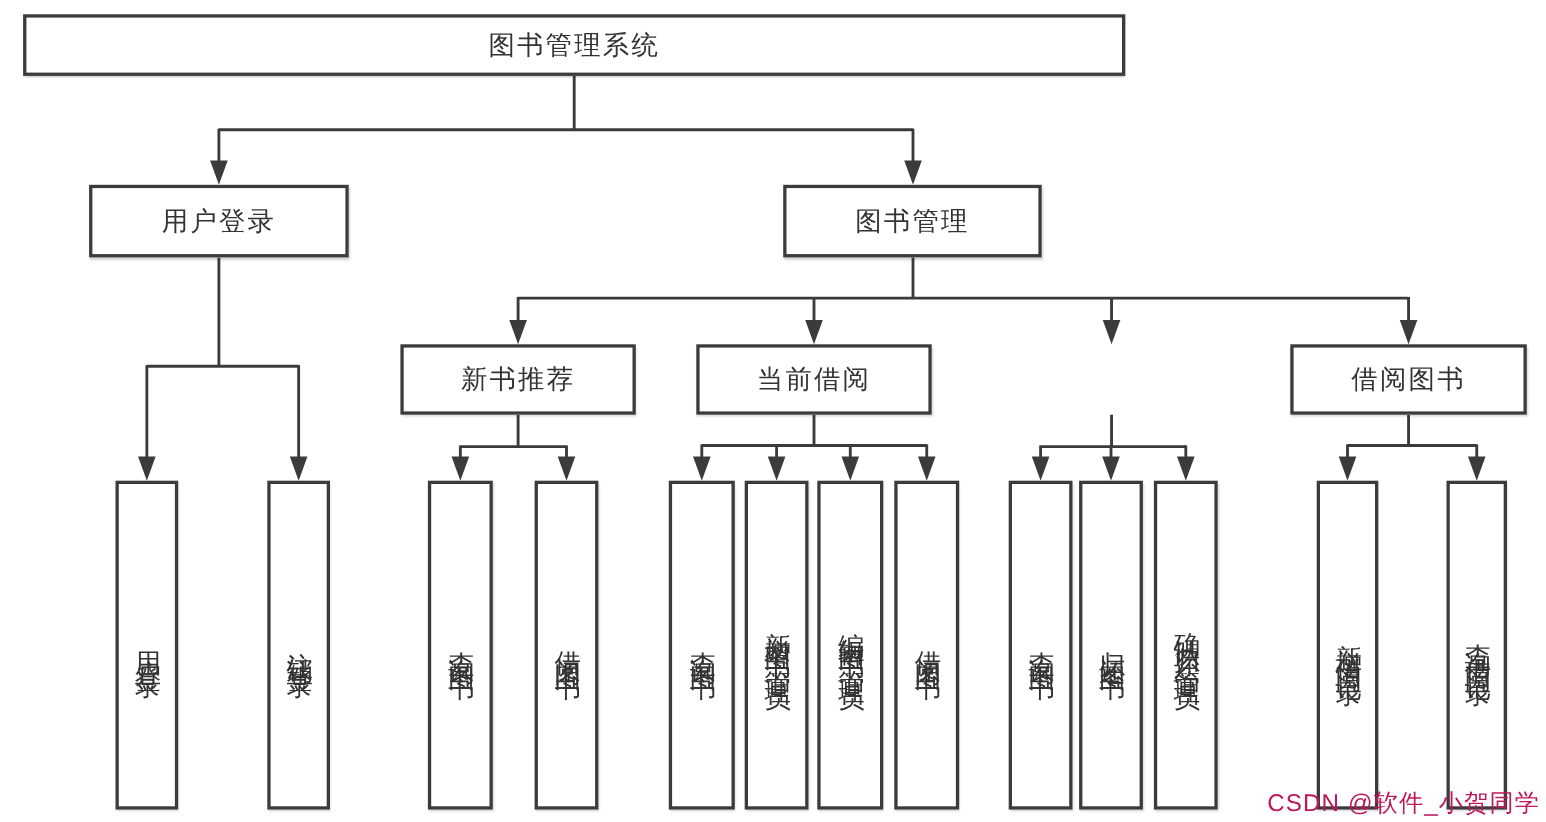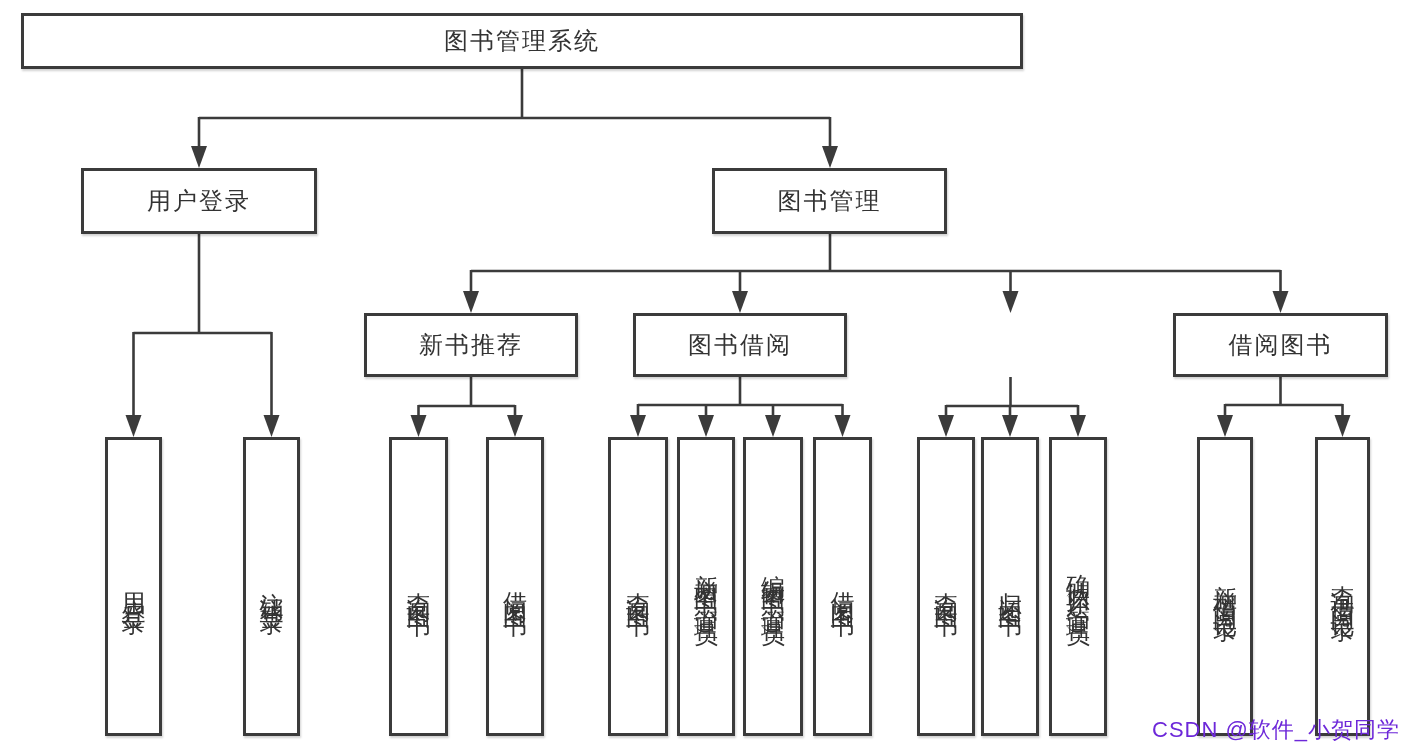--- a/index.html
+++ b/index.html
@@ -32,21 +32,21 @@
     letter-spacing:7px;
     line-height:1;
     font-size:24px;
     color:#333333;
   }
   .watermark{
     position:absolute;
     left:1152px;top:715px;
     font-size:22px;
     letter-spacing:1px;
-    color:#6d28d9;
+    color:#be185d;
     z-index:5;
     white-space:nowrap;
   }
 </style>
 </head>
 <body>
 
 <div class="stage">
 
   <svg class="connectors" viewBox="0 0 1405 747" xmlns="http://www.w3.org/2000/svg">
@@ -126,21 +126,21 @@
     <span class="hlabel">用户登录</span>
   </div>
   <div class="box" style="left:364px;top:313px;width:214px;height:64px">
     <span class="hlabel">新书推荐</span>
   </div>
 
   <div class="box" style="left:712px;top:168px;width:235px;height:66px">
     <span class="hlabel">图书管理</span>
   </div>
   <div class="box" style="left:633px;top:313px;width:214px;height:64px">
-    <span class="hlabel">图书借阅</span>
+    <span class="hlabel">当前借阅</span>
   </div>
   <div class="box" style="left:1173px;top:313px;width:215px;height:64px">
     <span class="hlabel">借阅图书</span>
   </div>
 
   <div class="box leaf" style="left:105px;top:437px;width:57px;height:299px">
     <span class="vtext">用户登录</span>
   </div>
   <div class="box leaf" style="left:243px;top:437px;width:57px;height:299px">
     <span class="vtext">注销登录</span>

